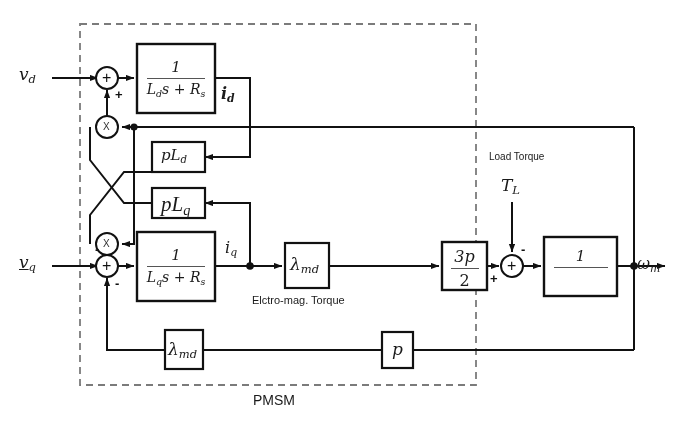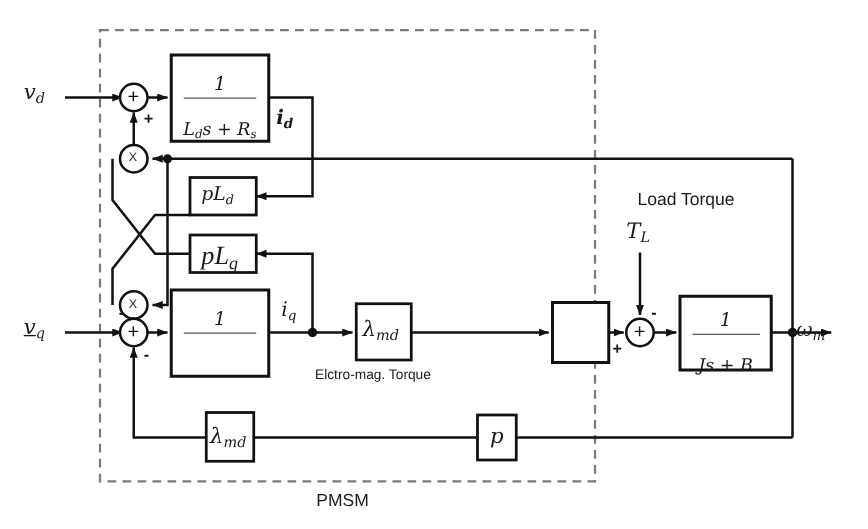--- a/index.html
+++ b/index.html
@@ -104,21 +104,21 @@
     padding-bottom: 1px;
   }
   .tf .bar {
     height: 1px;
     background: #555555;
     margin: 1px auto 1px auto;
   }
   .tf .den {
     font-style: italic;
     font-size: 14px;
-    padding-top: 16px;
+    padding-top: 1px;
   }
 </style>
 </head>
 <body>
 
 <div id="diagram-root">
 
   <svg id="diagram-svg" viewBox="0 0 694 423" xmlns="http://www.w3.org/2000/svg">
     <defs>
       <marker id="arr" markerWidth="9" markerHeight="9" refX="8.2" refY="3.2" orient="auto" markerUnits="userSpaceOnUse">
@@ -219,43 +219,50 @@
     <span>ω</span><span class="sub">m</span>
   </div>
 
   <div class="lbl math" style="left:221px; top:86px; font-size:16px;font-weight:bold;">
     <span>i</span><span class="sub">d</span>
   </div>
   <div class="lbl math" style="left:225px; top:240px; font-size:16px;">
     <span>i</span><span class="sub">q</span>
   </div>
 
-  <div class="lbl sans" style="left:510px; top:152px; font-size:14px;">Load Torque</div>
+  <div class="lbl sans" style="left:489px; top:152px; font-size:10px;">Load Torque</div>
   <div class="lbl sans" style="left:252px; top:295px; font-size:11px;">Elctro-mag. Torque</div>
   <div class="lbl sans" style="left:253px; top:393px; font-size:14px;">PMSM</div>
 
   <div class="tf" style="left:137px; top:58px; width:78px;">
     <div class="num">1</div>
     <div class="bar" style="width:58px;"></div>
     <div class="den">
       <span>L</span><span class="sub">d</span><span>s + R</span><span class="sub">s</span>
     </div>
   </div>
 
   <div class="tf" style="left:137px; top:246px; width:78px;">
     <div class="num">1</div>
     <div class="bar" style="width:58px;"></div>
+    <div class="den">
+      <span>L</span><span class="sub">q</span><span>s + R</span><span class="sub">s</span>
+    </div>
   </div>
 
   <div class="tf" style="left:544px; top:247px; width:73px;">
     <div class="num">1</div>
     <div class="bar" style="width:54px;"></div>
-    <div class="den">Js + B</div>
-  </div>
-
+  </div>
+
+  <div class="tf" style="left:442px; top:247px; width:45px;">
+    <div class="num" style="font-size:16px;">3p</div>
+    <div class="bar" style="width:28px;"></div>
+    <div class="den" style="font-size:16px; font-style:normal;">2</div>
+  </div>
 
   <div class="lbl math" style="left:161px; top:148px; font-size:15px;">
     <span>pL</span><span class="sub">d</span>
   </div>
   <div class="lbl math" style="left:161px; top:194px; font-size:21px;font-family:Liberation Serif, serif;">
     <span>pL</span><span class="sub">q</span>
   </div>
   <div class="lbl math" style="left:290px; top:256px; font-size:17px;">
     <span>λ</span><span class="sub">md</span>
   </div>

